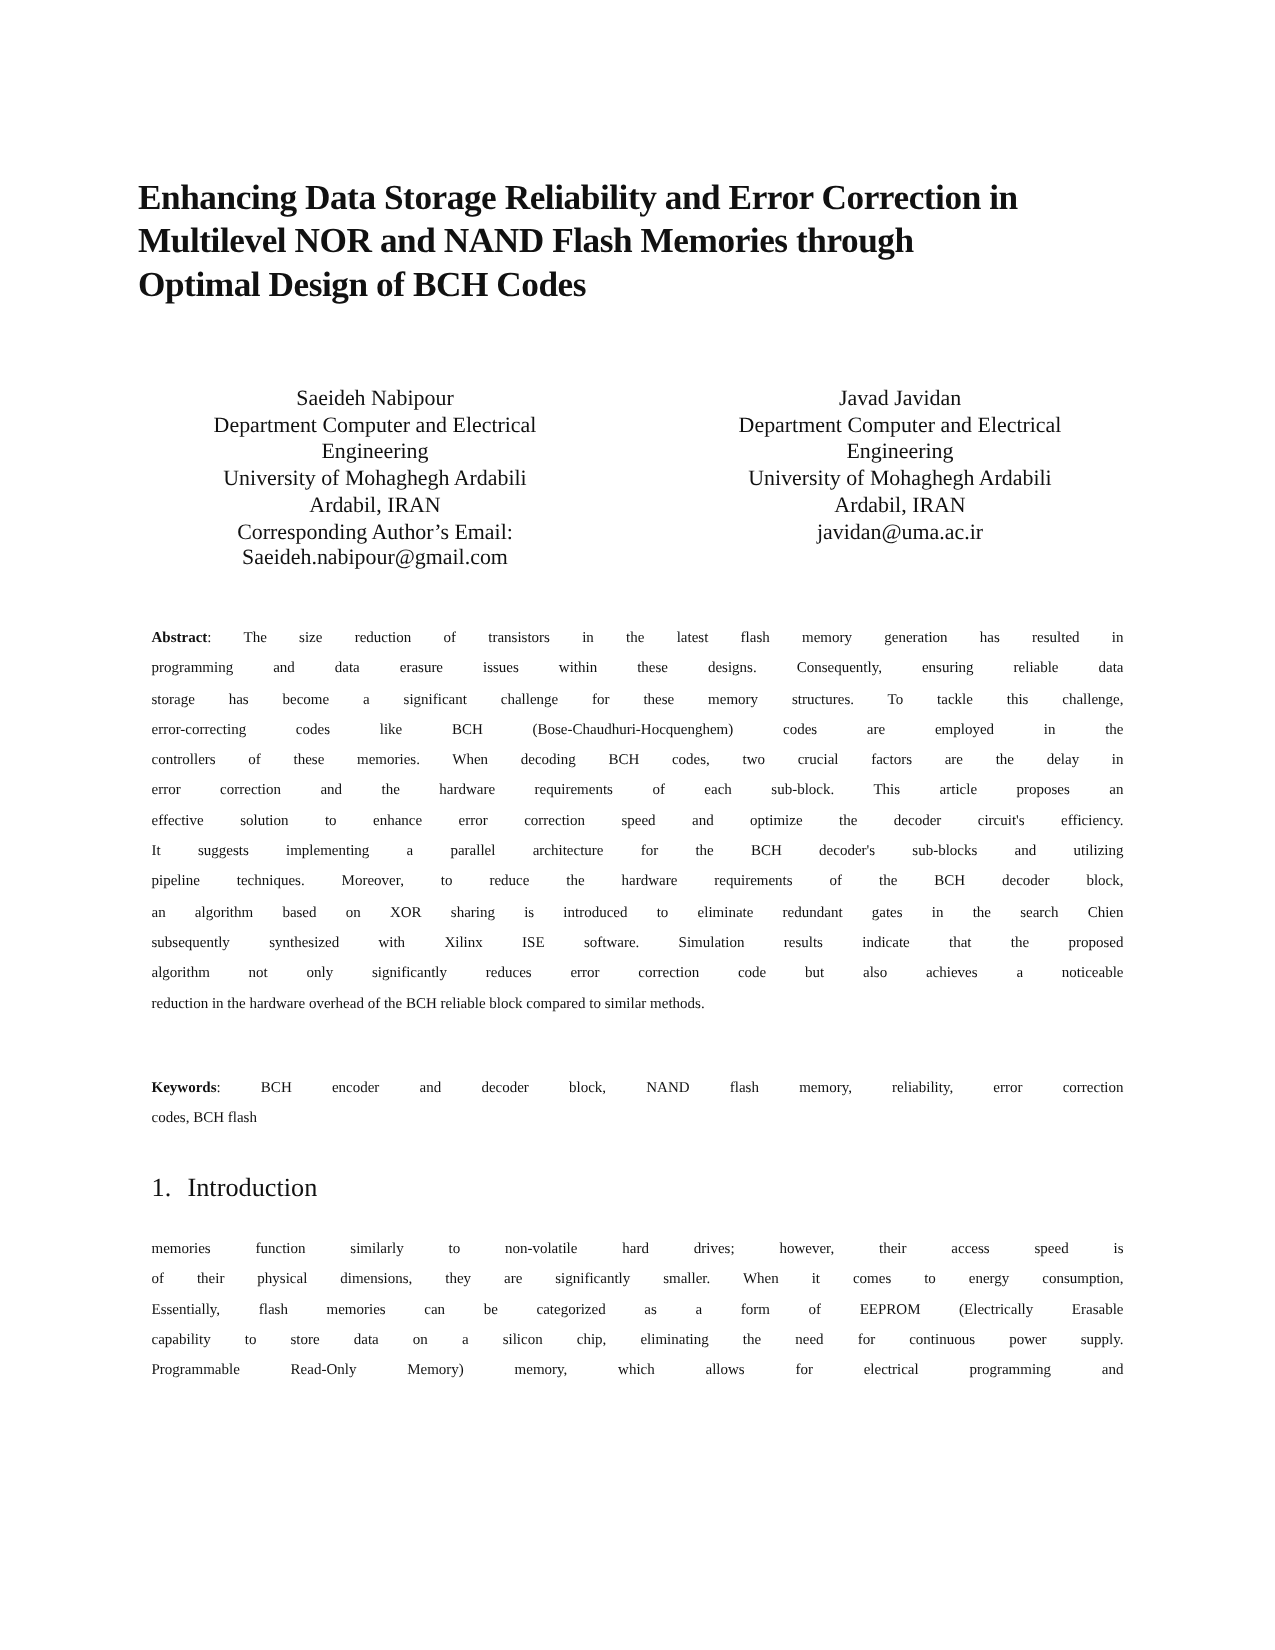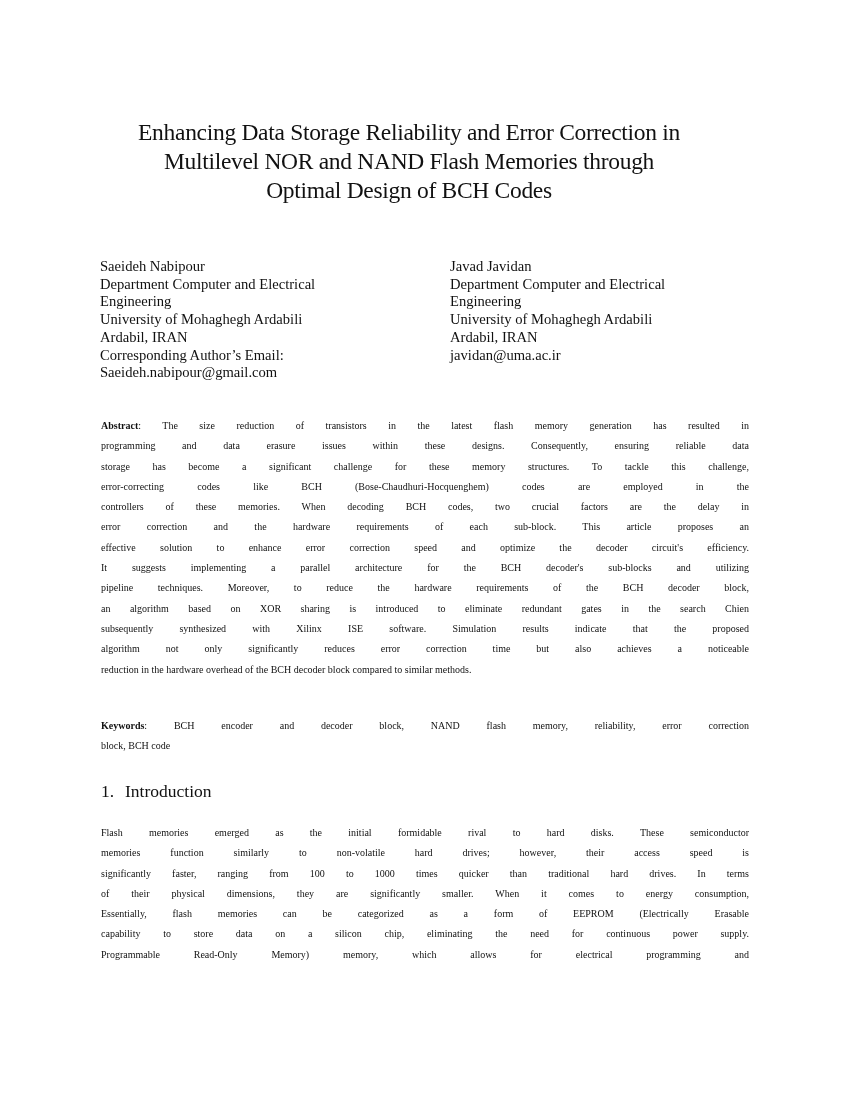--- a/index.html
+++ b/index.html
@@ -1,28 +1,28 @@
 <!DOCTYPE html>
 <html><head>
 <meta charset="utf-8">
 <style>
   html, body { margin: 0; padding: 0; background: #ffffff; }
   body {
     width: 850px; height: 1100px; position: relative; overflow: hidden;
     font-family: "Liberation Serif", "DejaVu Serif", serif; color: #111;
   }
   .title {
-    position: absolute; left: 74px; top: 118px; width: 670px;
-    text-align: center; font-weight: normal; font-size: 23.5px; line-height: 29px;
+    position: absolute; left: 92px; top: 118px; width: 670px;
+    text-align: left; font-weight: bold; font-size: 23.5px; line-height: 29px;
     letter-spacing: -0.3px;
   }
   .title div { white-space: nowrap; }
   .author {
     position: absolute; top: 258px; width: 300px;
-    text-align: left; font-size: 14.6px; line-height: 17.7px;
+    text-align: center; font-size: 14.6px; line-height: 17.7px;
   }
   .author div { white-space: nowrap; }
   .author.left { left: 100px; }
   .author.right { left: 450px; }
   .para {
     position: absolute; left: 101px; width: 648px;
     font-size: 10px; line-height: 20.3px; text-align: justify;
   }
   .para .line { display: block; text-align: justify; text-align-last: justify; white-space: nowrap; height: 20.3px; }
   .para .line.last { text-align-last: left; }
@@ -69,34 +69,32 @@
   <span class="line">programming and data erasure issues within these designs. Consequently, ensuring reliable data</span>
   <span class="line">storage has become a significant challenge for these memory structures. To tackle this challenge,</span>
   <span class="line">error-correcting codes like BCH (Bose-Chaudhuri-Hocquenghem) codes are employed in the</span>
   <span class="line">controllers of these memories. When decoding BCH codes, two crucial factors are the delay in</span>
   <span class="line">error correction and the hardware requirements of each sub-block. This article proposes an</span>
   <span class="line">effective solution to enhance error correction speed and optimize the decoder circuit's efficiency.</span>
   <span class="line">It suggests implementing a parallel architecture for the BCH decoder's sub-blocks and utilizing</span>
   <span class="line">pipeline techniques. Moreover, to reduce the hardware requirements of the BCH decoder block,</span>
   <span class="line">an algorithm based on XOR sharing is introduced to eliminate redundant gates in the search Chien</span>
   <span class="line">subsequently synthesized with Xilinx ISE software. Simulation results indicate that the proposed</span>
-  <span class="line">algorithm not only significantly reduces error correction time but also achieves a noticeable</span>
-  <span class="line last">reduction in the hardware overhead of the BCH decoder block compared to similar methods.</span>
+  <span class="line">algorithm not only significantly reduces error correction code but also achieves a noticeable</span>
+  <span class="line last">reduction in the hardware overhead of the BCH reliable block compared to similar methods.</span>
 </div>
 
 <div class="para keywords">
   <span class="line"><b>Keywords</b><span>: BCH encoder and decoder block, NAND flash memory, reliability, error correction</span></span>
-  <span class="line last">block, BCH code</span>
+  <span class="line last">codes, BCH flash</span>
 </div>
 
 <div class="heading">
   <span class="num">1.</span><span>Introduction</span>
 </div>
 
 <div class="para intro-body">
-  <span class="line">Flash memories emerged as the initial formidable rival to hard disks. These semiconductor</span>
   <span class="line">memories function similarly to non-volatile hard drives; however, their access speed is</span>
-  <span class="line">significantly faster, ranging from 100 to 1000 times quicker than traditional hard drives. In terms</span>
   <span class="line">of their physical dimensions, they are significantly smaller. When it comes to energy consumption,</span>
   <span class="line">Essentially, flash memories can be categorized as a form of EEPROM (Electrically Erasable</span>
   <span class="line">capability to store data on a silicon chip, eliminating the need for continuous power supply.</span>
   <span class="line">Programmable Read-Only Memory) memory, which allows for electrical programming and</span>
 </div>
 
 </body></html>

